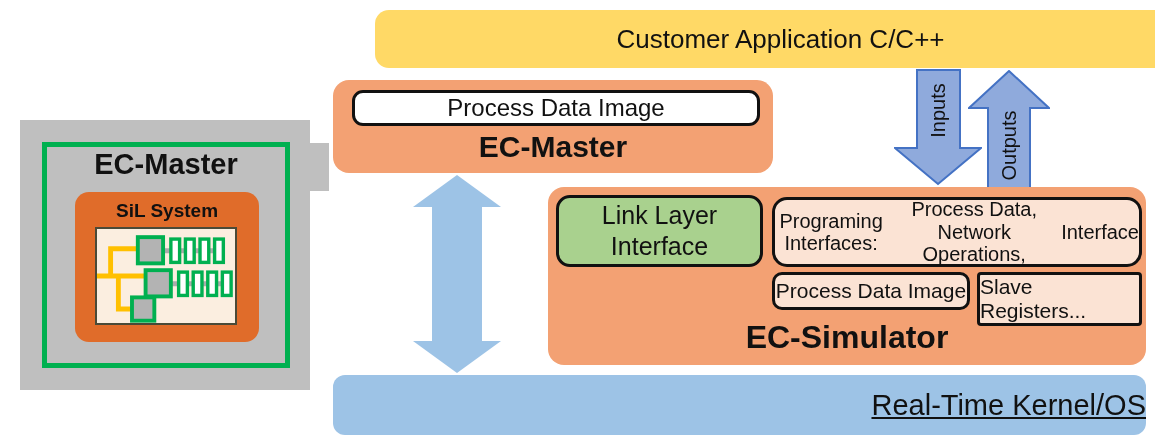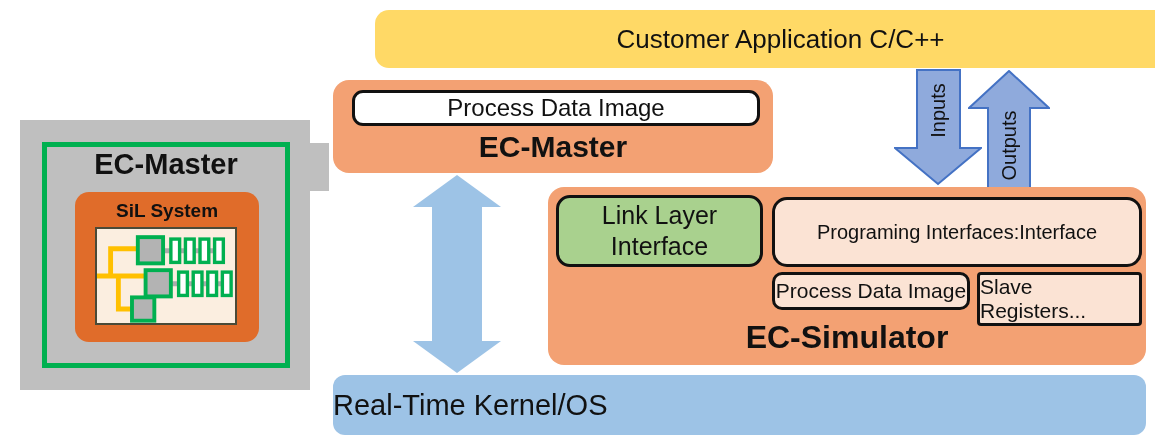--- a/index.html
+++ b/index.html
@@ -111,22 +111,23 @@
     white-space: nowrap;
     font-size: 20px;
   }
   .in-label  { left: 917px; top: 70px;  width: 43px; height: 80px; }
   .out-label { left: 988px; top: 100px; width: 42px; height: 90px; }
 
   
   .kernel-bar {
     left: 333px; top: 375px; width: 813px; height: 60px;
     background: #9DC3E6; border-radius: 12px;
-    display: flex; align-items: center; justify-content: flex-start;
+    display: flex; align-items: center; justify-content: flex-end;
     font-size: 29px;
+    text-decoration: underline;
   }
 </style>
 </head>
 <body>
 
 <div class="stage">
 
   <div class="abs customer-bar">
     <span>Customer Application C/C++</span>
   </div>
@@ -189,20 +190,21 @@
   <div class="abs vlabel out-label">
     <span>Outputs</span>
   </div>
 
   <div class="abs ecsim-box">
     <div class="abs linklayer-box">
       <span>Link Layer Interface</span>
     </div>
     <div class="abs prog-box">
       <span>Programing Interfaces:</span>
+      <span>Process Data, Network Operations,</span>
       <span>Interface</span>
     </div>
     <div class="abs pdi-pink">
       <span>Process Data Image</span>
     </div>
     <div class="abs slave-pink">
       <span>Slave Registers...</span>
     </div>
     <div class="abs ecsim-title">EC-Simulator</div>
   </div>

